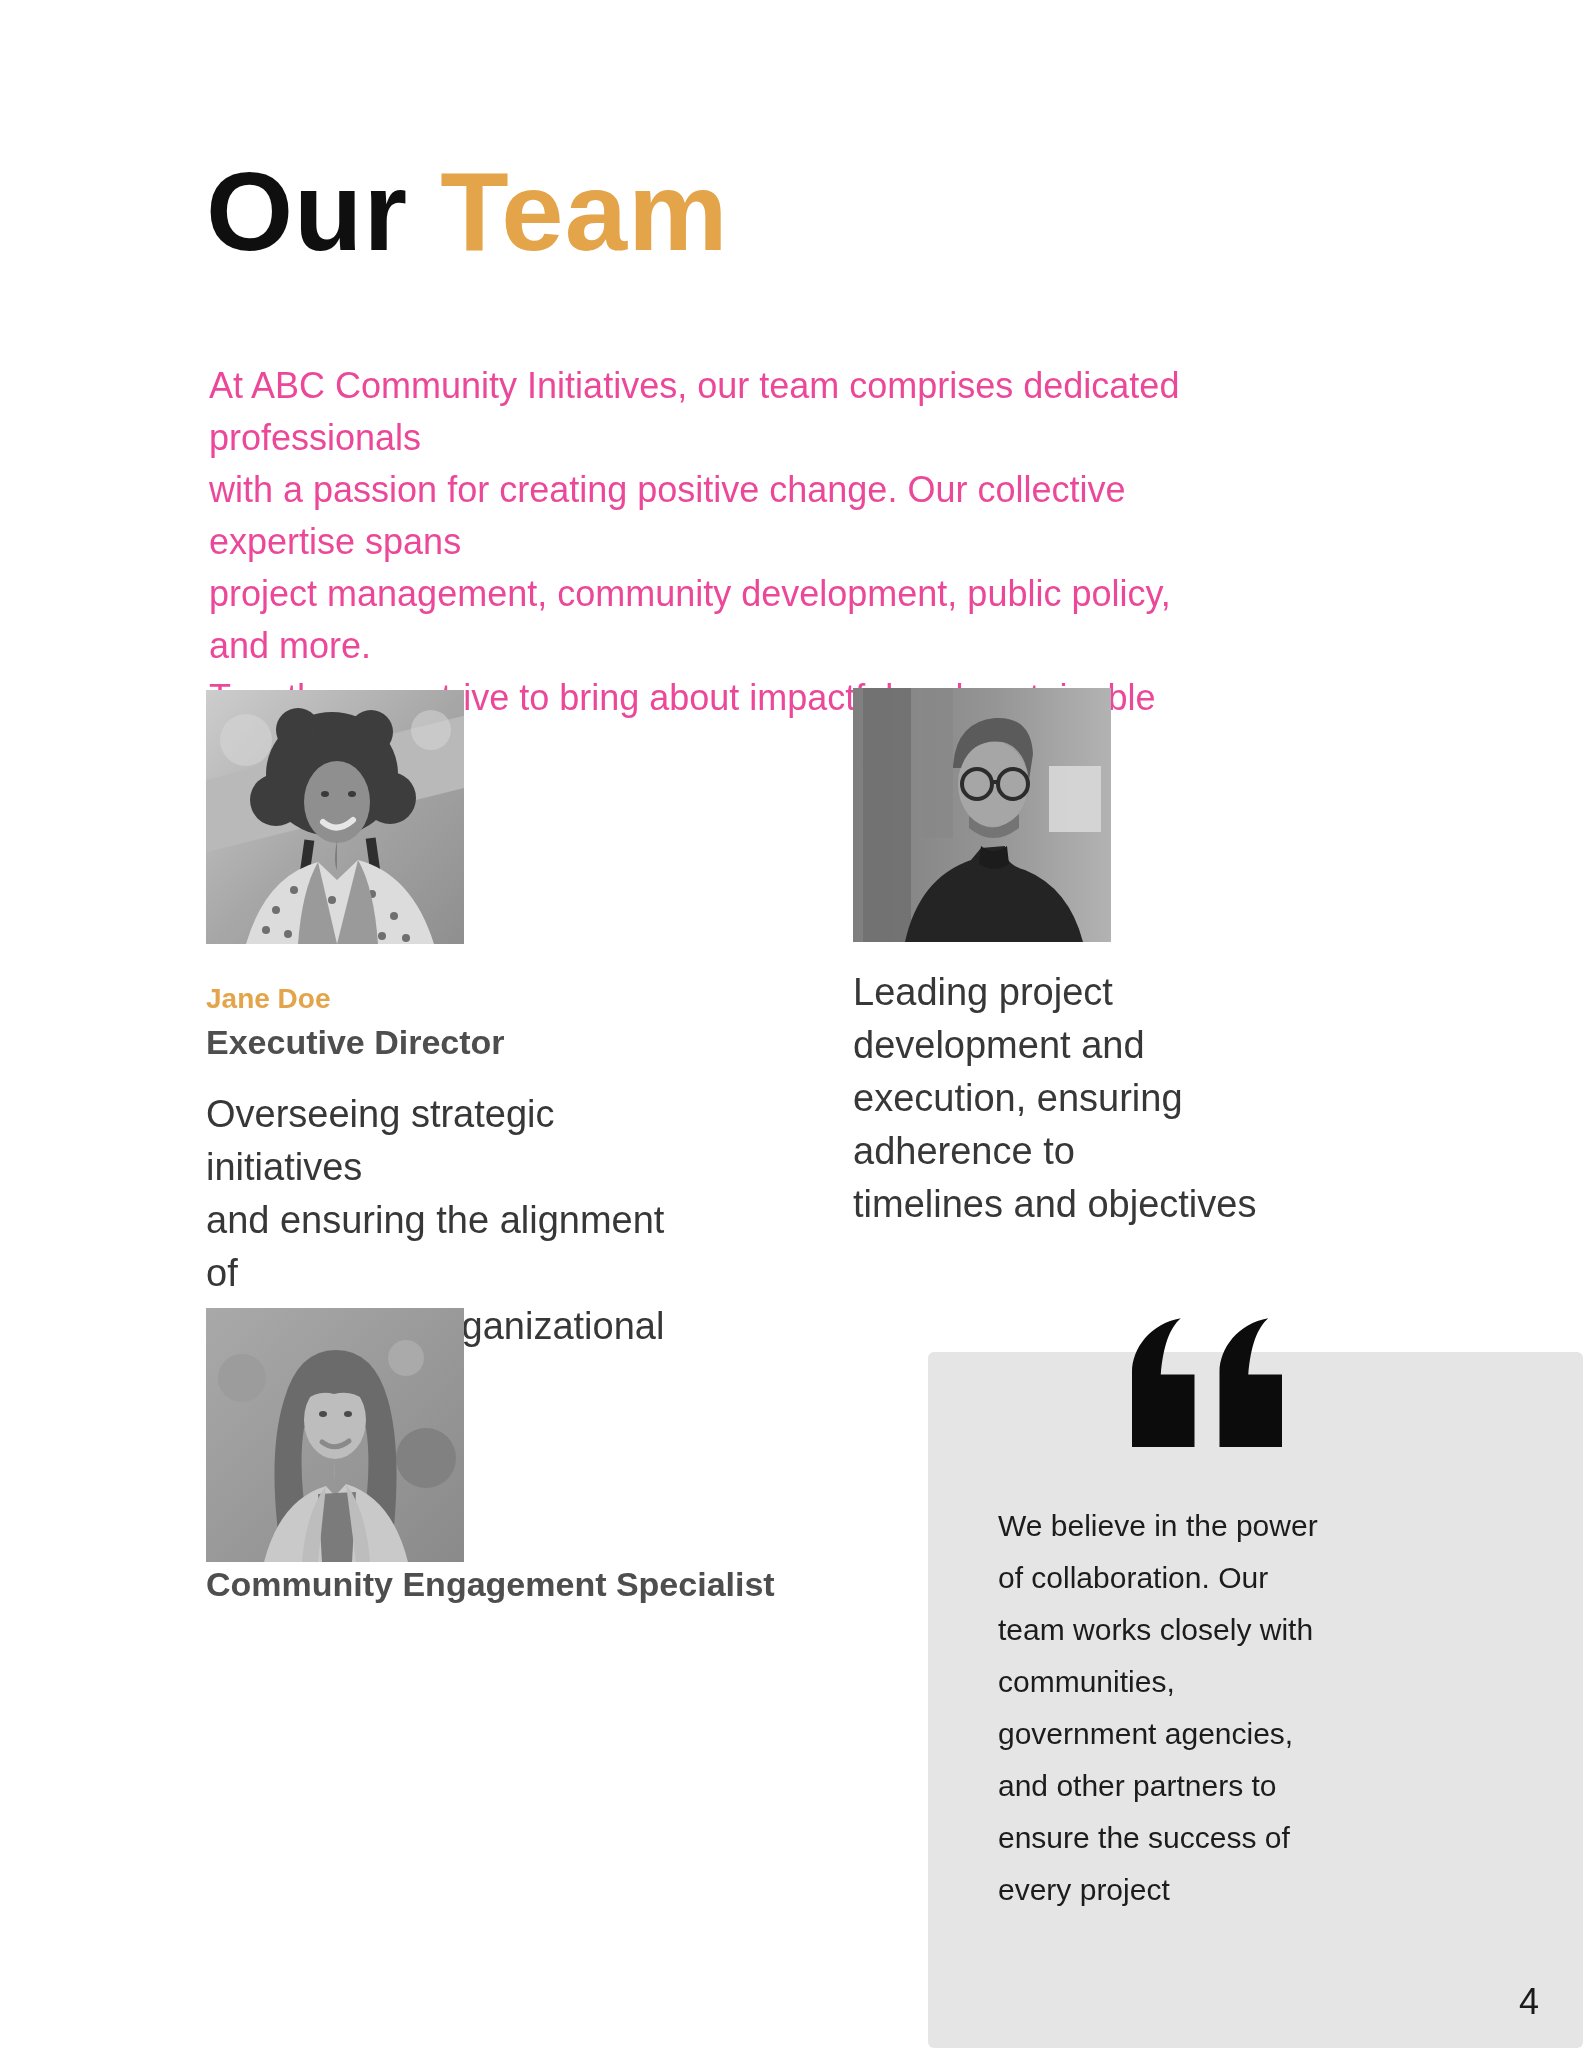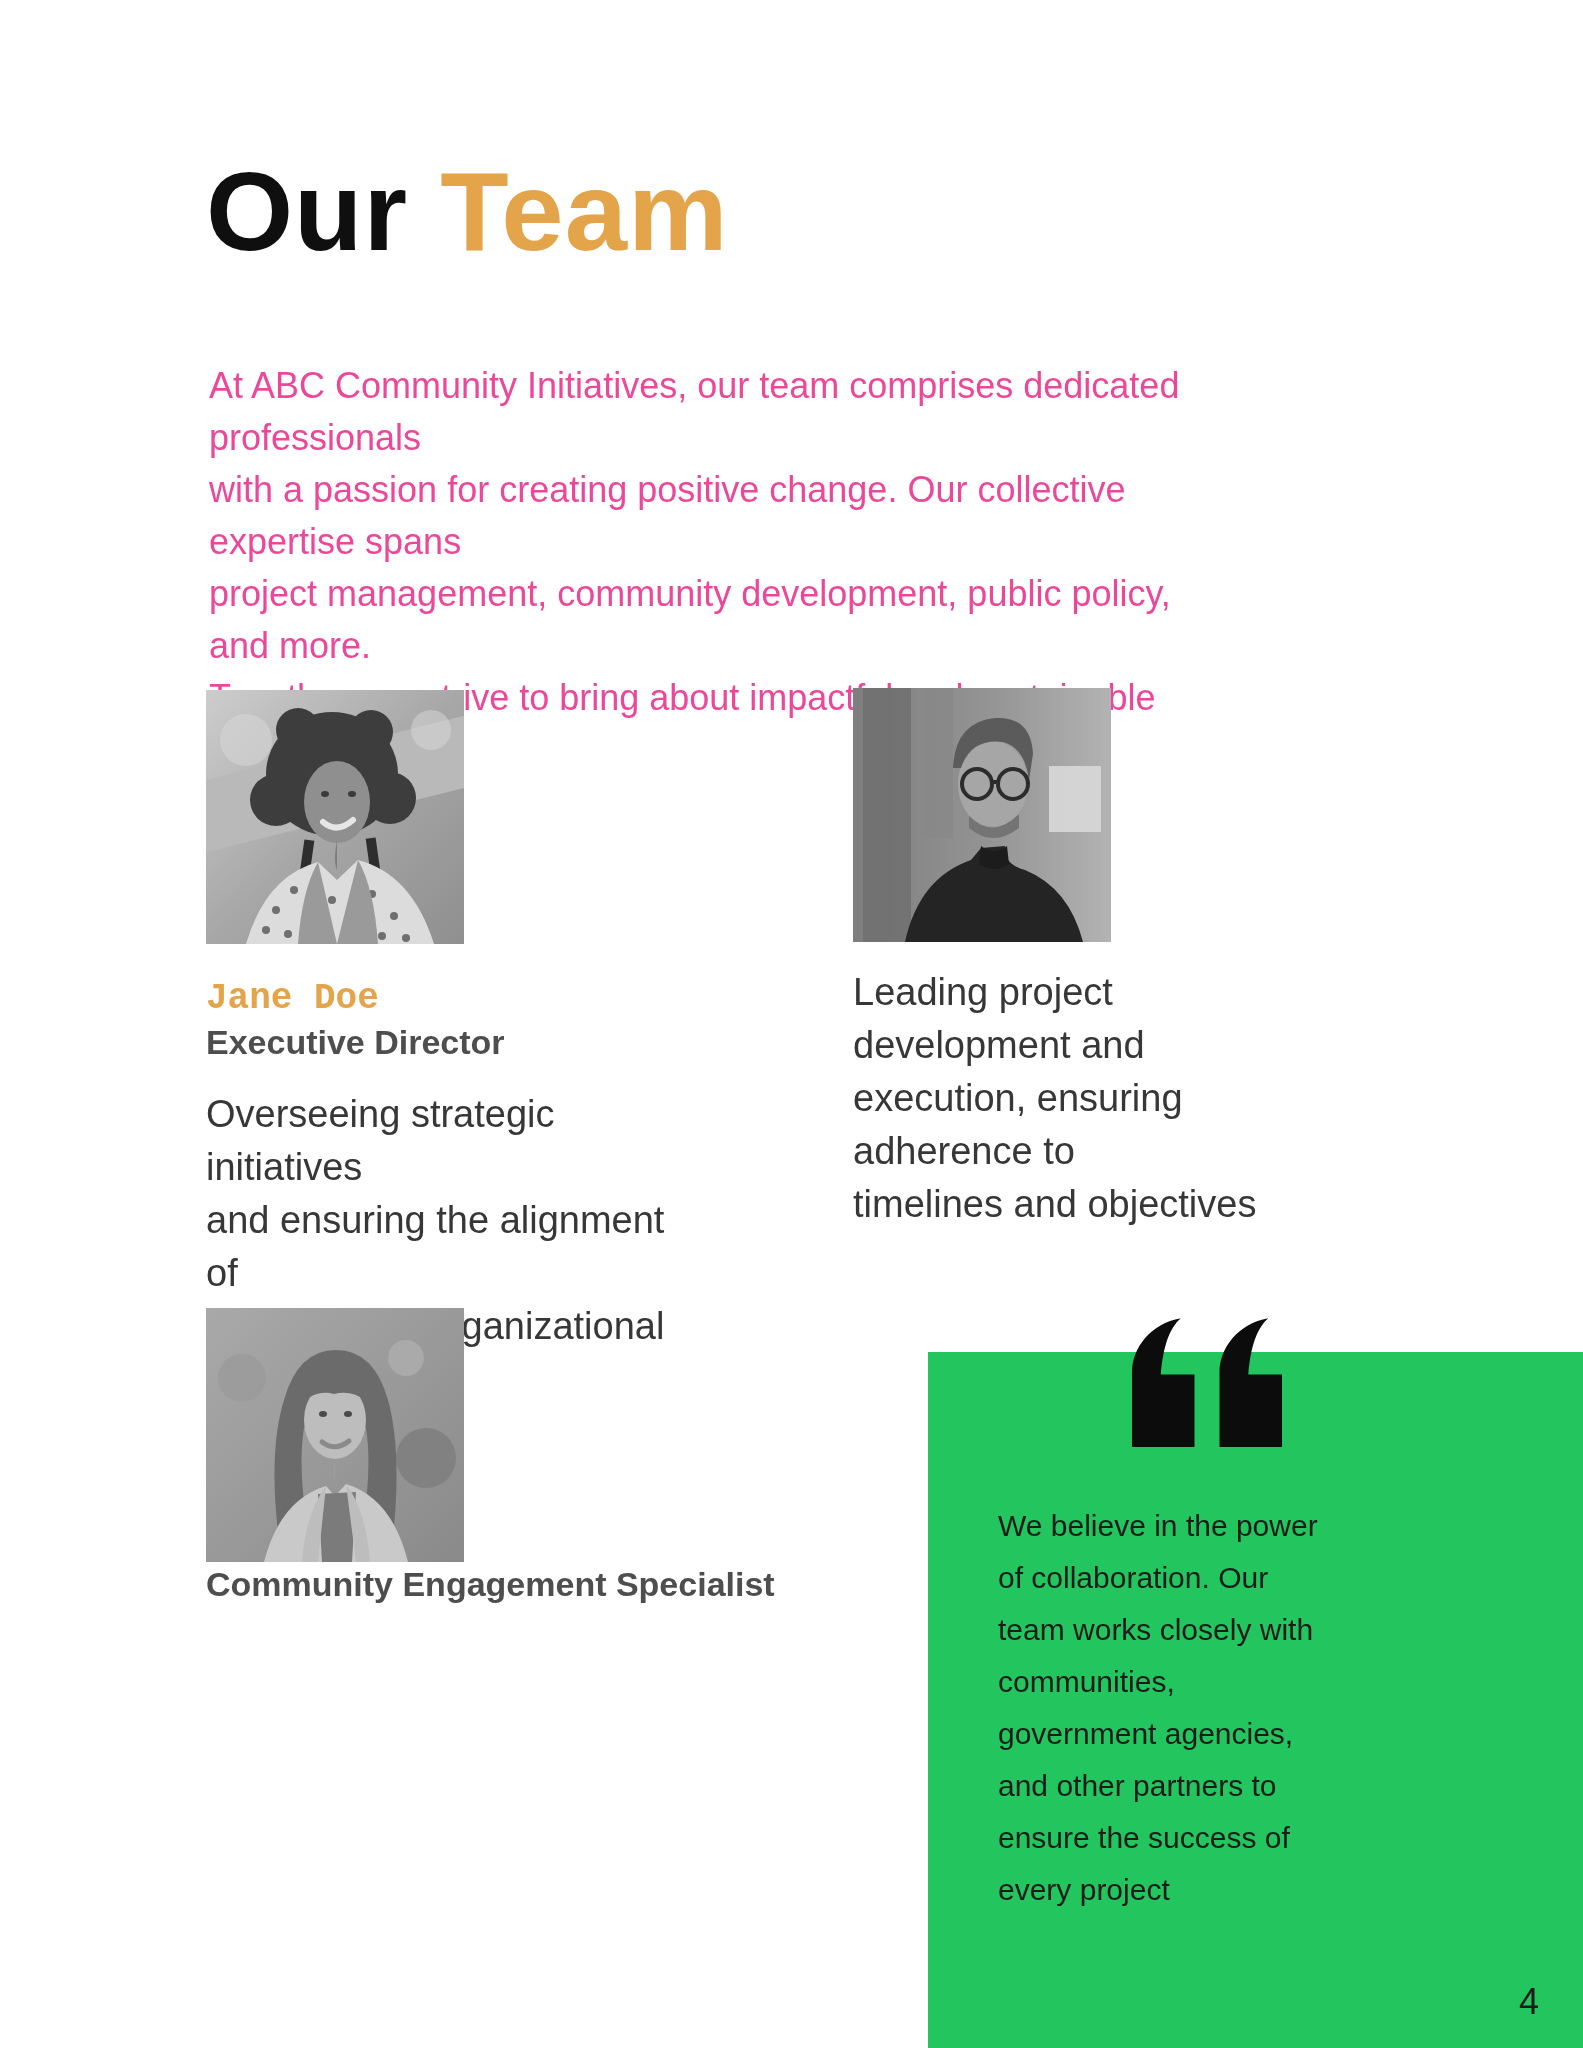--- a/index.html
+++ b/index.html
@@ -24,32 +24,33 @@
   .member{position:absolute;}
   .member-0{left:206px;top:690px;width:480px;}
   .member-1{left:853px;top:688px;width:480px;}
   .member-2{left:206px;top:1308px;width:650px;}
   .photo{
     width:258px;height:254px;margin:0;padding:0;display:block;
     background:#bdbdbd;overflow:hidden;
   }
   .photo svg{display:block;width:258px;height:254px;}
   .member-name{
-    margin-top:34px;font-size:36px;font-weight:700;color:#E3A44A;line-height:42px;font-family:Liberation Mono, monospace;
+    margin-top:34px;font-size:28px;font-weight:700;color:#E3A44A;line-height:42px;
   }
   .member-role{
     font-size:34px;font-weight:700;color:#4e4e4e;line-height:44px;
   }
   .member-bio{
     margin-top:24px;font-size:38px;line-height:53px;color:#373737;
     white-space:pre-line;
   }
   .quote-box{
     position:absolute;left:928px;top:1352px;width:655px;height:696px;
-    background:#22c55e;
+    background:#e5e5e5;
+    border-radius:6px;
   }
   .quote-mark{
     position:absolute;left:204px;top:-34px;width:150px;height:129px;
   }
   .quote-text{
     position:absolute;left:70px;top:148px;width:520px;
     font-size:30px;line-height:52px;color:#1c1c1c;
     white-space:pre-line;
   }
   .page-number{

